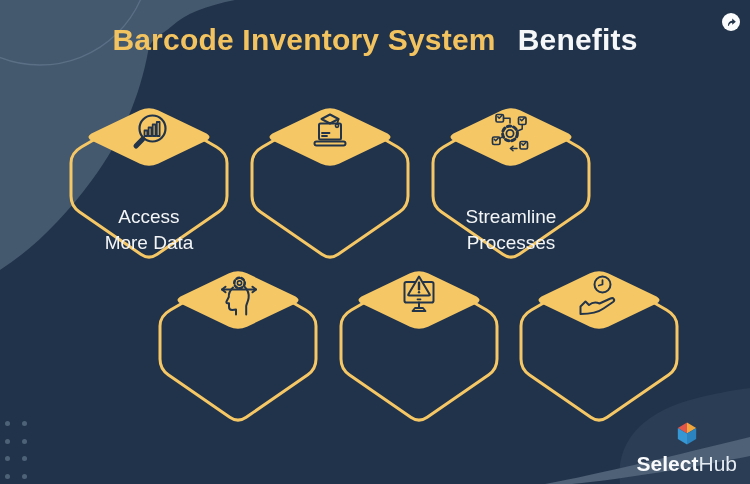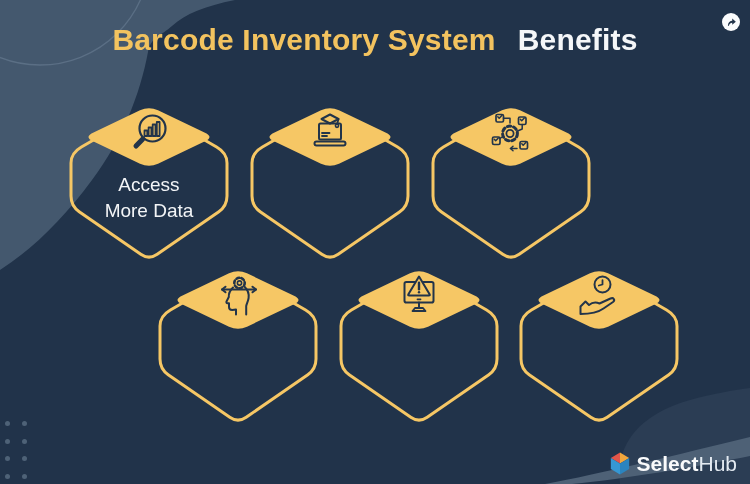--- a/index.html
+++ b/index.html
@@ -20,31 +20,31 @@
     display:flex;align-items:center;justify-content:center;
     font-size:30px;font-weight:700;letter-spacing:.2px;
   }
   .title .hl{color:#f3c35f;}
   .title .rest{color:#f5f7f9;margin-left:22px;}
   .badge{position:absolute;width:166px;height:172px;z-index:2;}
   .badge .hexframe{position:absolute;left:0;top:0;width:166px;height:172px;}
   .badge .bicon{position:absolute;left:59px;top:14px;width:48px;height:48px;}
   .blabel{
     position:absolute;left:6px;right:6px;top:76px;height:84px;
-    display:flex;align-items:flex-start;justify-content:center;text-align:center;
+    display:flex;align-items:flex-end;justify-content:center;text-align:center;
     color:#f3f5f7;font-size:19px;line-height:26px;font-weight:400;
   }
   .share-btn{
     position:absolute;left:722px;top:13px;width:18px;height:18px;z-index:3;
     background:#fbfcfd;border-radius:50%;display:flex;align-items:center;justify-content:center;
     cursor:pointer;
   }
   .brand{
     position:absolute;right:13px;bottom:8px;z-index:3;
-    display:flex;align-items:center;gap:6px;cursor:pointer;
+    display:flex;align-items:center;gap:6px;cursor:pointer;flex-direction:column;
   }
   .brand .word{font-size:21px;color:#fafbfc;}
   .brand .word b{font-weight:700;}
   .brand .word .lt{font-weight:400;color:#e3eaf1;}
   .ic{stroke:#22344a;fill:none;stroke-width:2.2;stroke-linecap:round;stroke-linejoin:round;}
 </style>
 </head>
 <body>
 
 <svg width="0" height="0" style="position:absolute">
@@ -140,20 +140,23 @@
       <polyline points="33.3,9.3 34.7,10.8 37.3,8"></polyline>
       <polyline points="7.3,29.3 8.7,30.8 11.3,28"></polyline>
       <polyline points="34.8,33.8 36.2,35.3 38.8,32.5"></polyline>
       <polyline points="16.5,8.2 23,8.2 23,13"></polyline>
       <polyline points="35.2,14.5 35.2,19 30.5,21"></polyline>
       <polyline points="13,28.5 15.8,26.5"></polyline>
       <line x1="30" y1="38.5" x2="23.5" y2="38.5"></line>
       <polyline points="26,36.3 23.5,38.5 26,40.7"></polyline>
     </g>
   </svg>
+  <div class="blabel">
+      <span>Streamline<br>Processes</span>
+    </div>
 </div>
 
 <div class="badge" style="left:155px;top:259px">
   <svg class="hexframe" viewBox="0 0 166 172">
       <use href="#hexbadge"></use>
     </svg>
   <svg class="bicon ic" viewBox="0 0 48 48">
     <circle cx="25.5" cy="10" r="5.2" stroke-width="2.6" stroke-dasharray="2.8 2.4"></circle>
     <circle cx="25.5" cy="10" r="2.1" stroke-width="1.6"></circle>
     <path d="M 19,14.5 C 15.8,17.5 14.6,21 14.8,24 L 12.5,28.5 C 12.1,29.3 12.6,30.2 13.5,30.2 L 15,30.2 L 15,34 C 15,35.8 16.5,37 18.2,37 L 22,36.6 L 22,41.5" stroke-width="2"></path>

